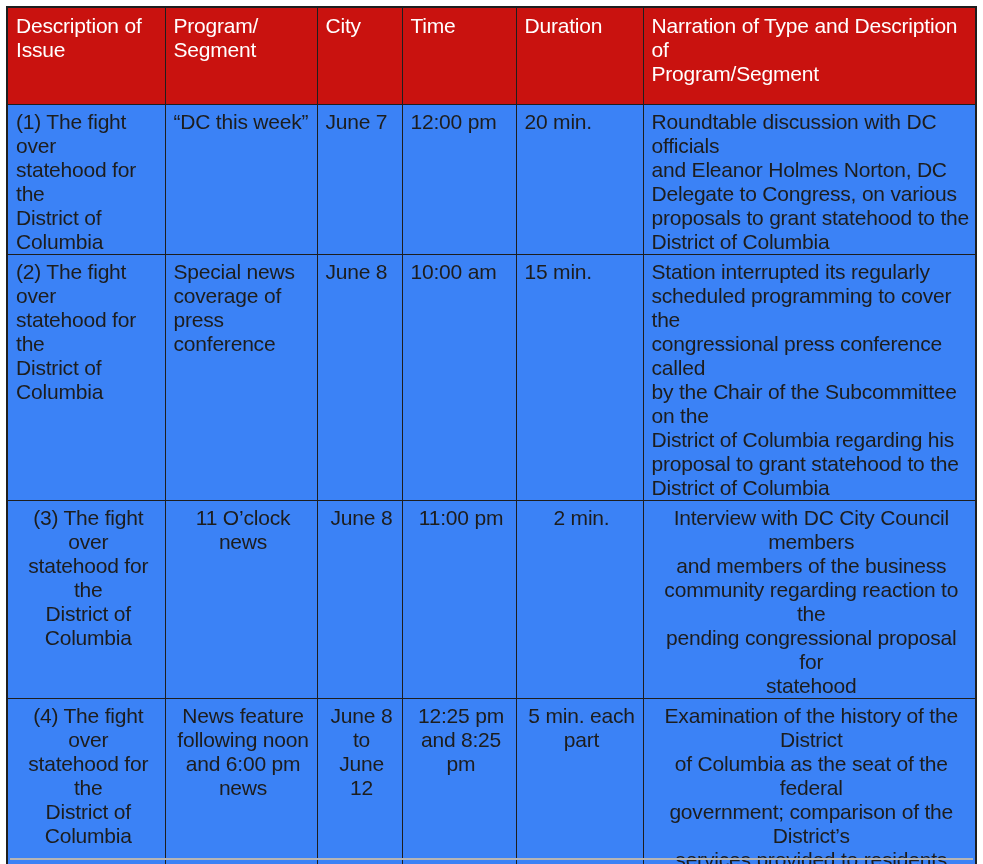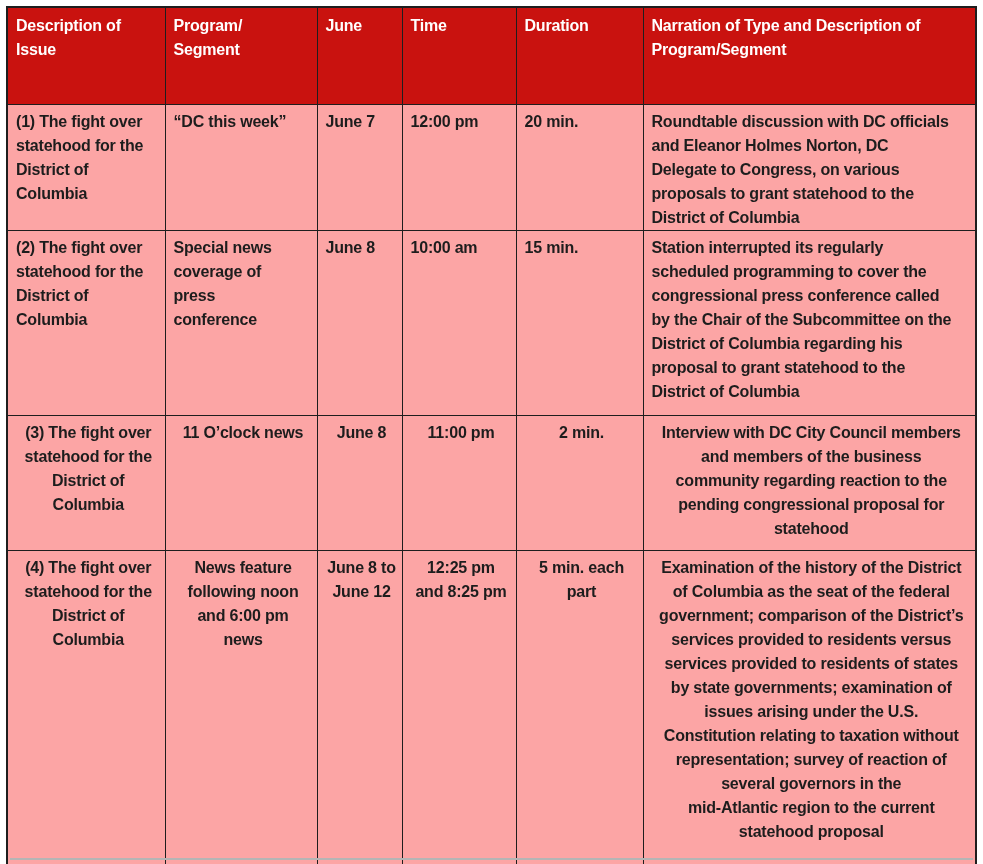--- a/index.html
+++ b/index.html
@@ -21,37 +21,37 @@
     top: 6px;
     border-collapse: collapse;
     table-layout: fixed;
     width: 969px;
     border: 2px solid #1e1e1e;
   }
   table.issues-table th,
   table.issues-table td {
     border: 1.5px solid #1e1e1e;
     vertical-align: top;
-    font-size: 16px;
+    font-size: 21px;
     line-height: 24px;
-    font-weight: bold;
+    font-weight: normal;
     letter-spacing: -0.2px;
     white-space: pre-line;
     padding: 5px 4px 0 8px;
     overflow: hidden;
   }
   table.issues-table th {
     background: #c9120f;
     color: #ffffff;
     text-align: left;
     padding-top: 6px;
   }
   table.issues-table td {
     color: #1d1d1d;
-    background: #fca5a5;
+    background: #3b82f6;
   }
   col.c-issue    { width: 158px; }
   col.c-program  { width: 152px; }
   col.c-date     { width: 85px;  }
   col.c-time     { width: 114px; }
   col.c-duration { width: 127px; }
   col.c-narration{ width: 333px; }
   tr.r-header { height: 97px; }
   tr.r-0 { height: 123px; }
   tr.r-1 { height: 185px; padding-left: 20px; }
@@ -81,21 +81,21 @@
       <col class="c-time">
       <col class="c-duration">
       <col class="c-narration">
     </colgroup>
     <thead>
       <tr class="r-header">
         <th>Description of
 Issue</th>
         <th>Program/
 Segment</th>
-        <th>June</th>
+        <th>City</th>
         <th>Time</th>
         <th>Duration</th>
         <th>Narration of Type and Description of
 Program/Segment</th>
       </tr>
     </thead>
     <tbody>
       <tr class="r-0">
         <td class="cell-issue">(1) The fight over
 statehood for the

